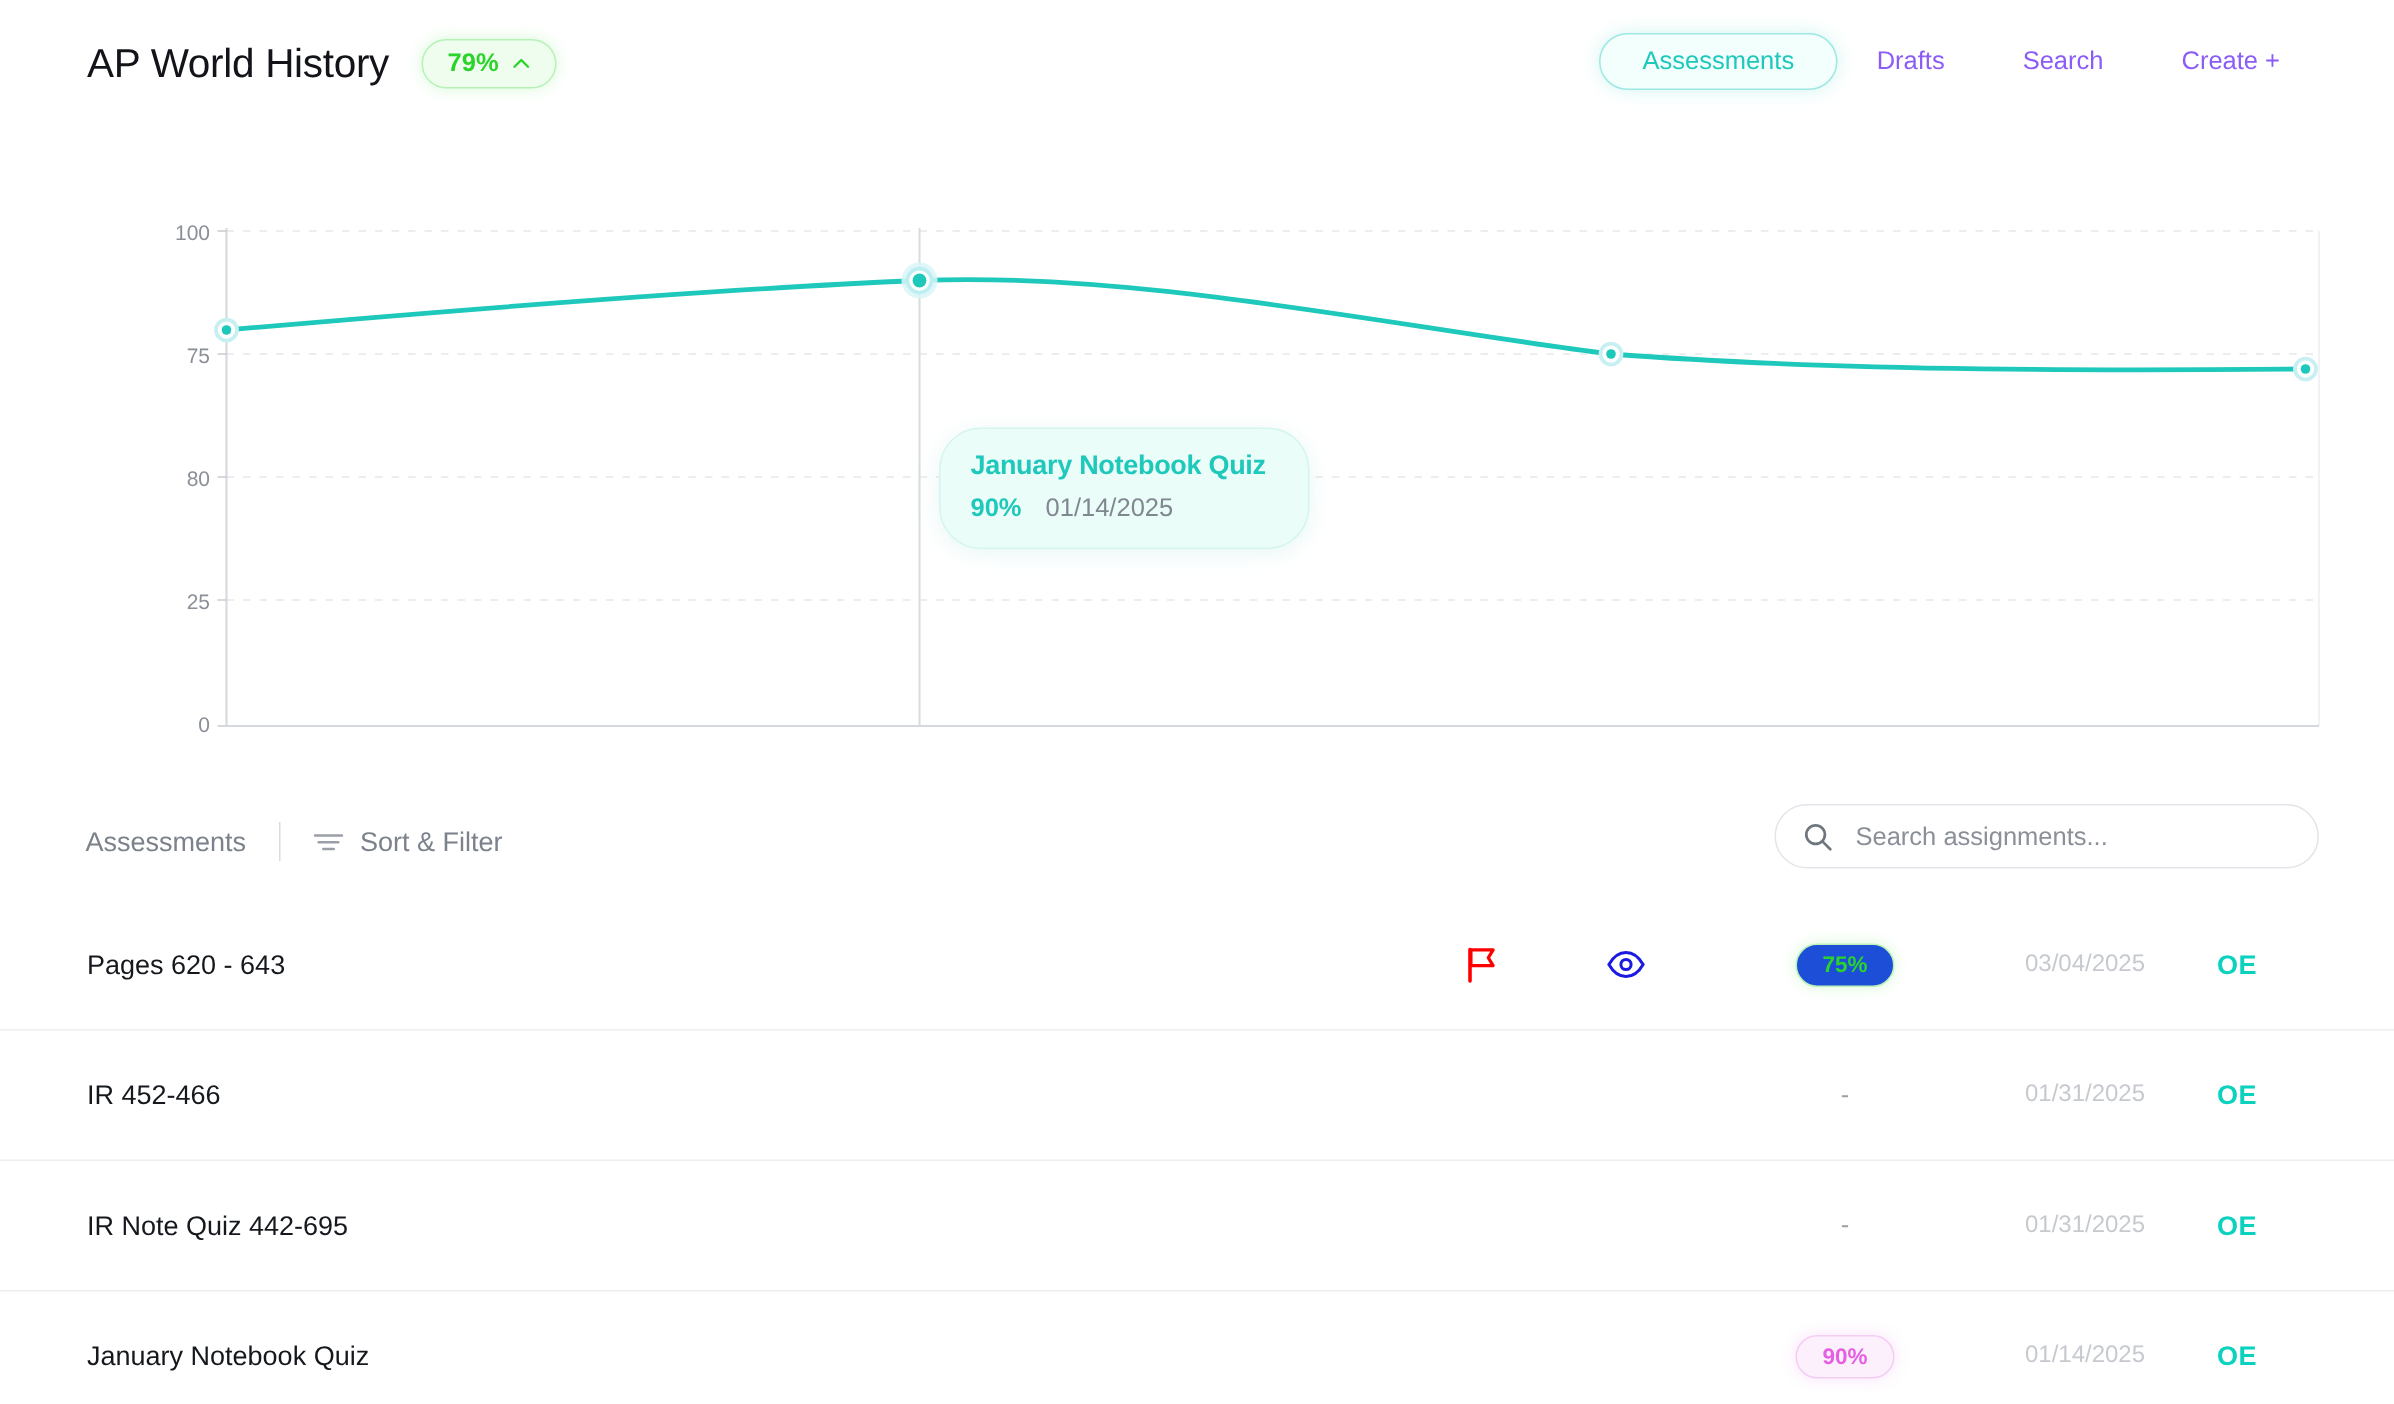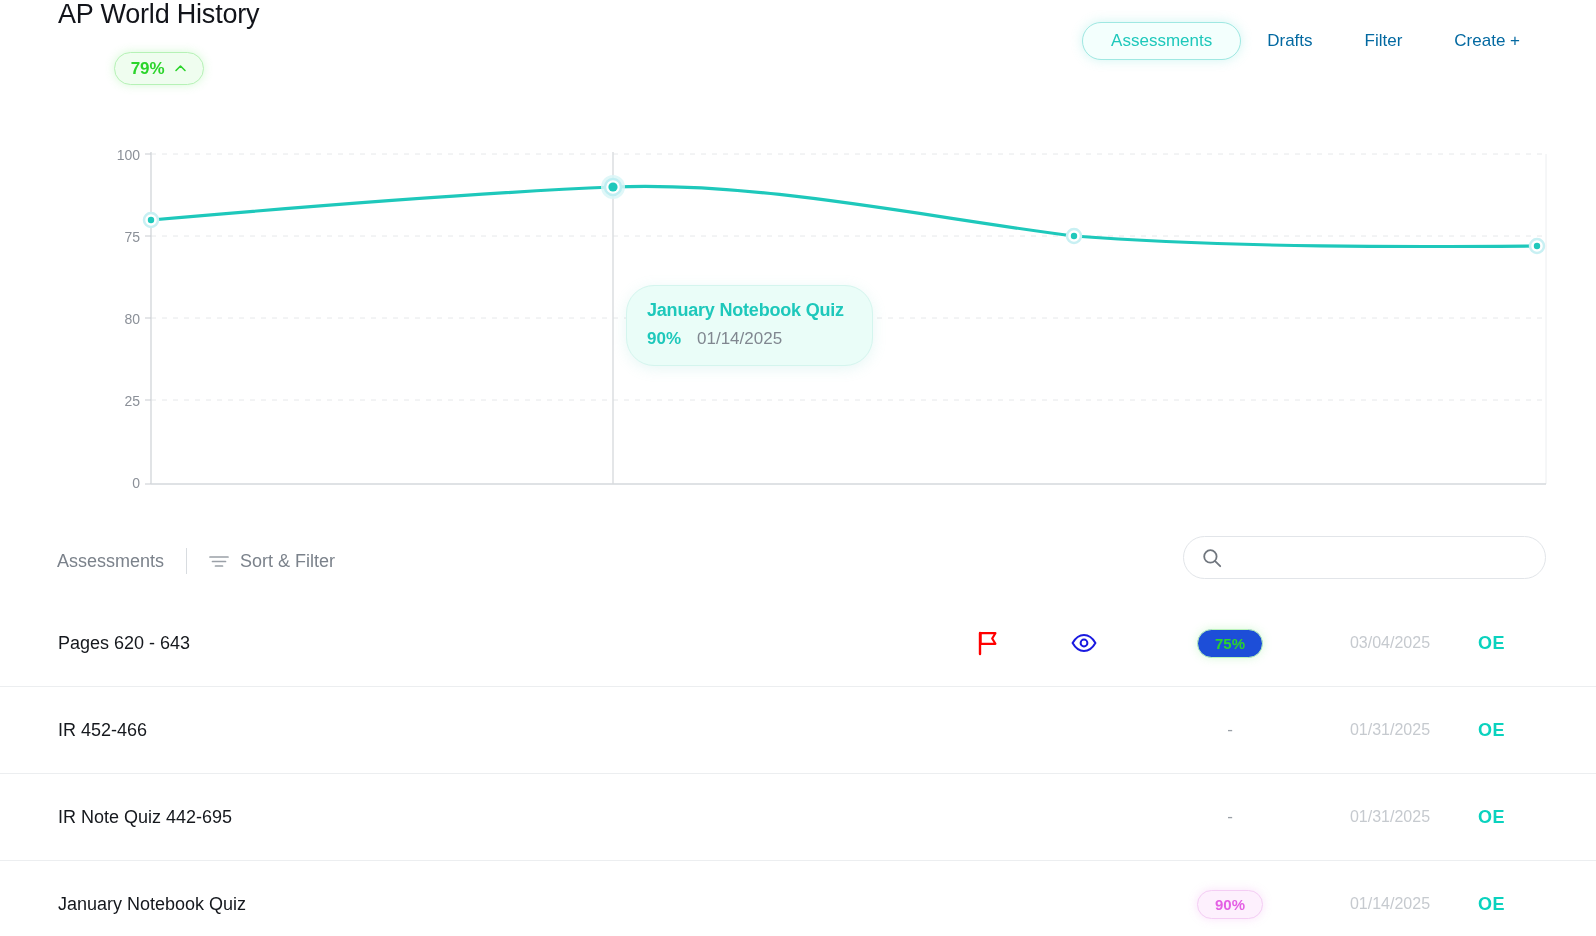--- a/index.html
+++ b/index.html
@@ -10,40 +10,40 @@
     font-family: "Liberation Sans", sans-serif;
     overflow: hidden;
   }
   .page { position: relative; width: 1596px; height: 936px; background: #fff; }
 
   
   .header {
     position: absolute; top: 0; left: 0; right: 0; height: 84px;
     display: flex; align-items: center;
   }
-  .title-wrap { display: flex; align-items: center; gap: 22px; margin-left: 58px; flex-direction: column; }
+  .title-wrap { display: flex; align-items: center; gap: 22px; margin-left: 58px; }
   .page-title {
     font-size: 27px; color: #12141a; font-weight: 400; letter-spacing: -0.2px;
     white-space: nowrap;
   }
   .score-badge {
     display: inline-flex; align-items: center; gap: 9px;
     height: 33px; padding: 0 16px;
     border-radius: 17px;
     background: #effdef;
     border: 1.5px solid #b6f2b6;
     box-shadow: 0 0 10px rgba(120, 235, 120, 0.30);
   }
   .score-badge .val { color: #2bd42b; font-size: 17px; font-weight: 600; }
   .chev-up { width: 13px; height: 13px; display: block; }
   .chev-up svg { display: block; }
 
   .nav { position: absolute; right: 50px; top: 22px; display: flex; align-items: center; gap: 0; }
   .nav-item {
-    font-size: 17px; color: #0369a1; padding: 0 26px; height: 38px;
+    font-size: 17px; color: #8b5cf6; padding: 0 26px; height: 38px;
     display: flex; align-items: center; cursor: pointer; white-space: nowrap;
   }
   .nav-item.active {
     color: #1ec8bb; border: 1.6px solid #9fe8e2; border-radius: 19px;
     background: #f3fffd; box-shadow: 0 0 12px rgba(90, 220, 210, 0.28);
     font-weight: 500; padding: 0 28px;
   }
 
   
   .chart-zone { position: absolute; left: 0; top: 108px; width: 1312px; height: 400px; }
@@ -125,21 +125,21 @@
           <svg width="13" height="13" viewBox="0 0 13 13">
             <polyline points="2,8.5 6.5,4 11,8.5" fill="none" stroke="#2bd42b" stroke-width="1.6" stroke-linecap="round" stroke-linejoin="round"></polyline>
           </svg>
         </span>
       </div>
     </div>
 
     <div class="nav">
       <div class="nav-item active">Assessments</div>
       <div class="nav-item">Drafts</div>
-      <div class="nav-item">Filter</div>
+      <div class="nav-item">Search</div>
       <div class="nav-item">Create +</div>
     </div>
   </div>
 
   <div class="chart-zone">
 
     <div class="y-label" style="top:39px;">100</div>
     <div class="y-label" style="top:121px;">75</div>
     <div class="y-label" style="top:203px;">80</div>
     <div class="y-label" style="top:285px;">25</div>
@@ -215,20 +215,21 @@
       </span>
     </div>
 
     <div class="search-box">
       <span style="line-height:0;">
         <svg width="20" height="20" viewBox="0 0 20 20">
           <circle cx="8.4" cy="8.4" r="6.2" fill="none" stroke="#70767e" stroke-width="1.8"></circle>
           <line x1="13.1" y1="13.1" x2="18.2" y2="18.2" stroke="#70767e" stroke-width="1.8" stroke-linecap="round"></line>
         </svg>
       </span>
+      <input type="text" value="" placeholder="Search assignments..." style="">
     </div>
   </div>
 
   <div class="list">
 
     <div class="row">
       <div class="row-name">Pages 620 - 643</div>
       <div class="cell-flag">
         <span class="icon-btn">
           <svg width="22" height="26" viewBox="0 0 22 26">

